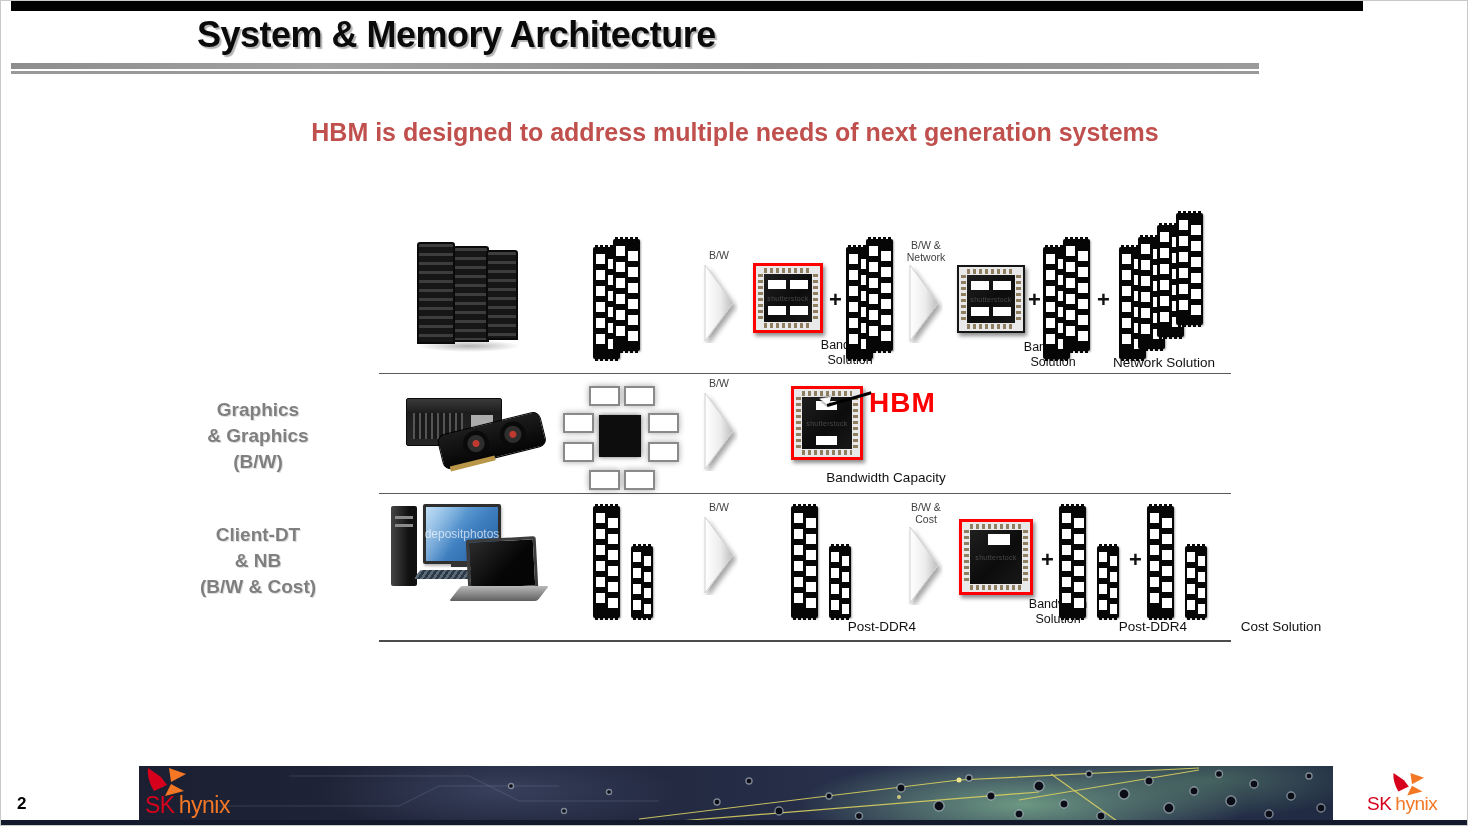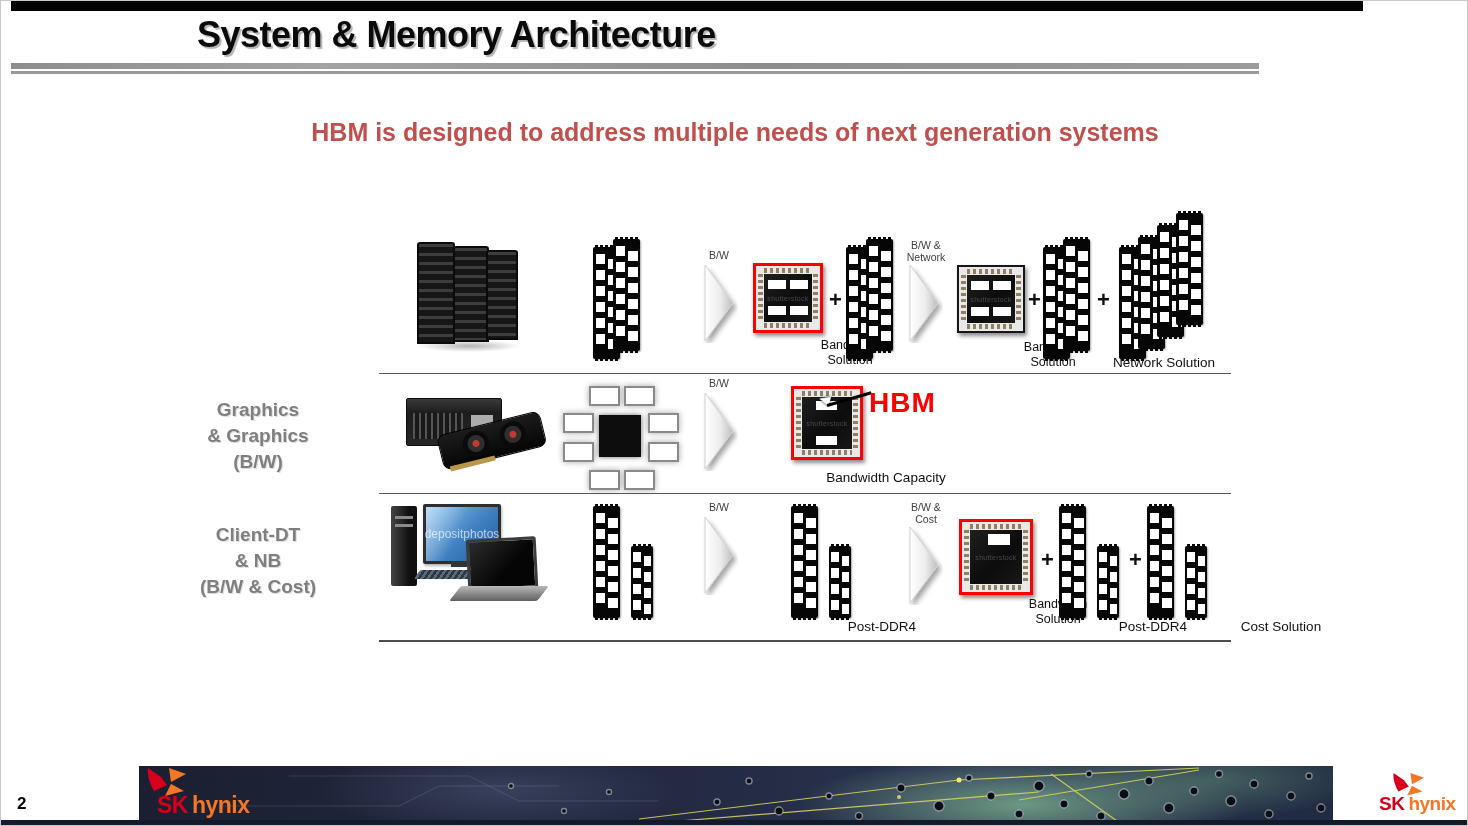--- a/index.html
+++ b/index.html
@@ -110,21 +110,21 @@
   
   .footer-strip{left:138px;top:765px;width:1194px;height:55px;overflow:hidden;
     background:
       radial-gradient(ellipse 320px 70px at 74% 70%,rgba(120,170,140,0.85),rgba(120,170,140,0) 70%),
       radial-gradient(ellipse 220px 55px at 90% 25%,rgba(95,140,115,0.55),transparent 70%),
       radial-gradient(ellipse 260px 60px at 30% 45%,rgba(85,95,130,0.45),transparent 70%),
       linear-gradient(90deg,#1b1f31,#232a42 45%,#2a3350 70%,#202a42);}
   .bottom-bar{left:0;top:819px;width:1468px;height:7px;background:#131a2c;}
   .page-number{left:16px;top:793px;font-size:17px;font-weight:bold;color:#000;}
   .sk-logo{display:flex;flex-direction:column;align-items:flex-start;line-height:1;}
-  .sk-logo .wordmark{font-weight:bold;letter-spacing:-0.5px;margin-left:12px;}
+  .sk-logo .wordmark{font-weight:normal;letter-spacing:-0.5px;}
   .sk-logo .sk{color:#d6001c;} .sk-logo .hynix{color:#f47725;margin-left:4px;}
 </style>
 </head>
 <body>
 
 <div class="slide">
 
   <svg width="0" height="0" style="position:absolute">
     <defs>
       <linearGradient id="ag" x1="0" y1="0" x2="1" y2="0">

